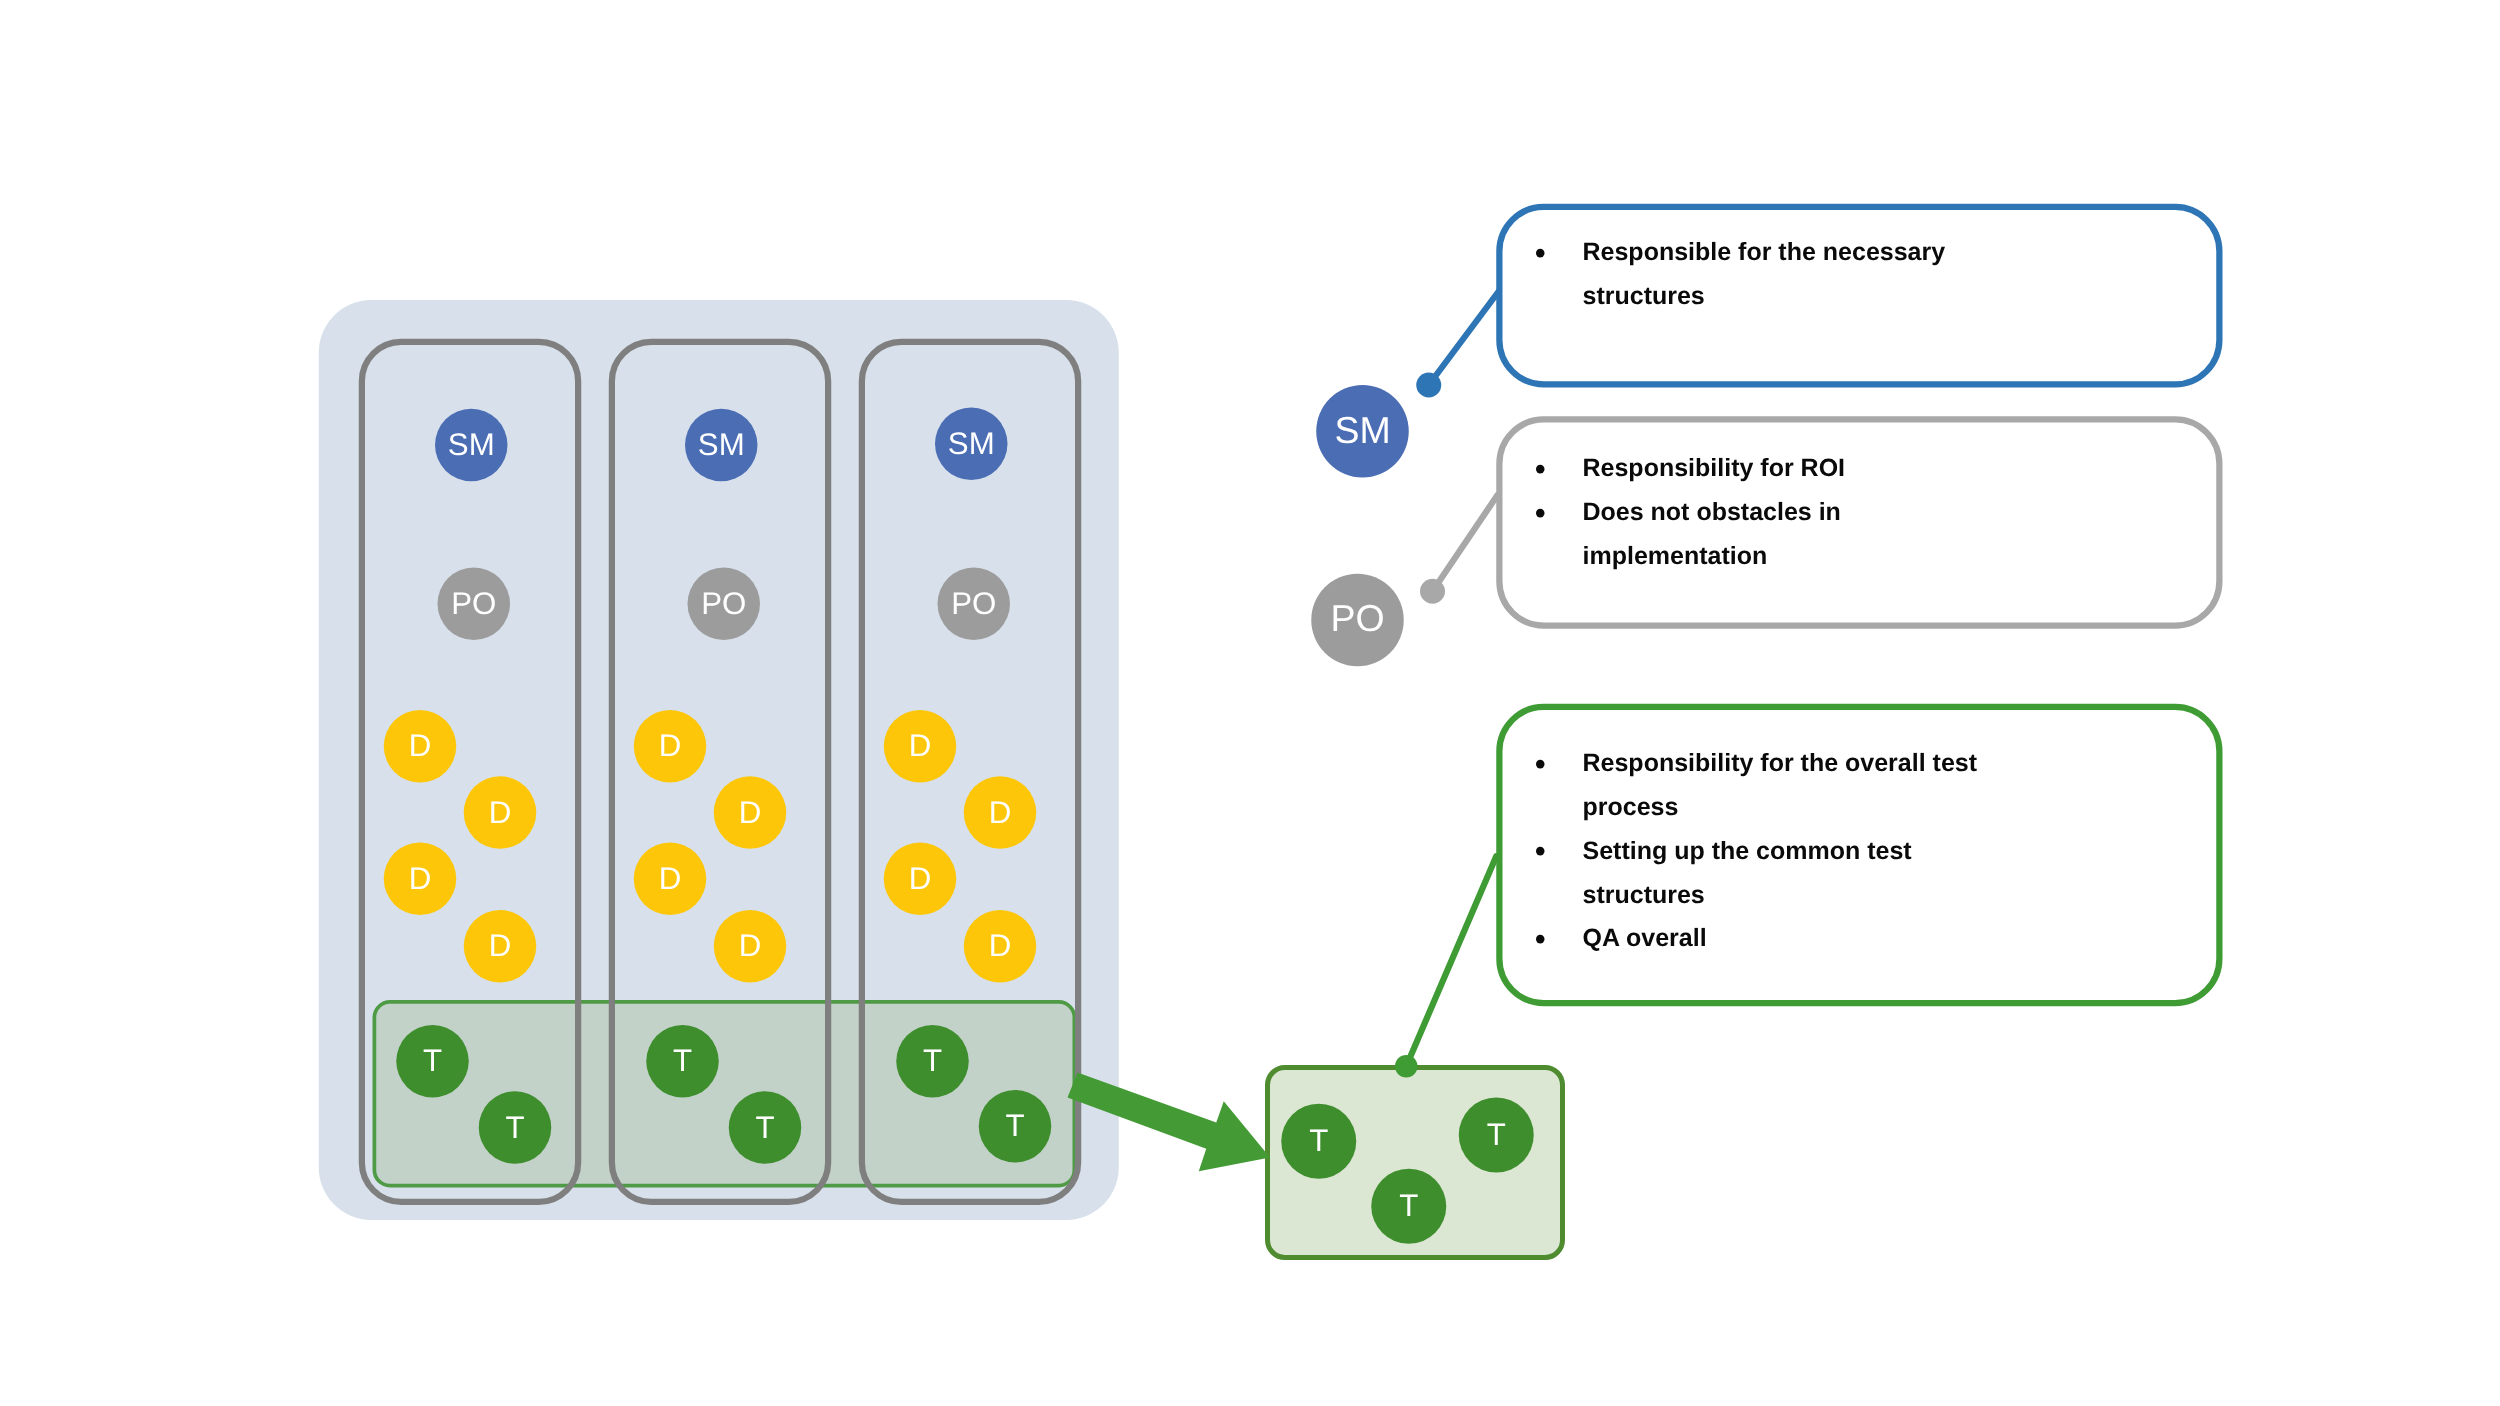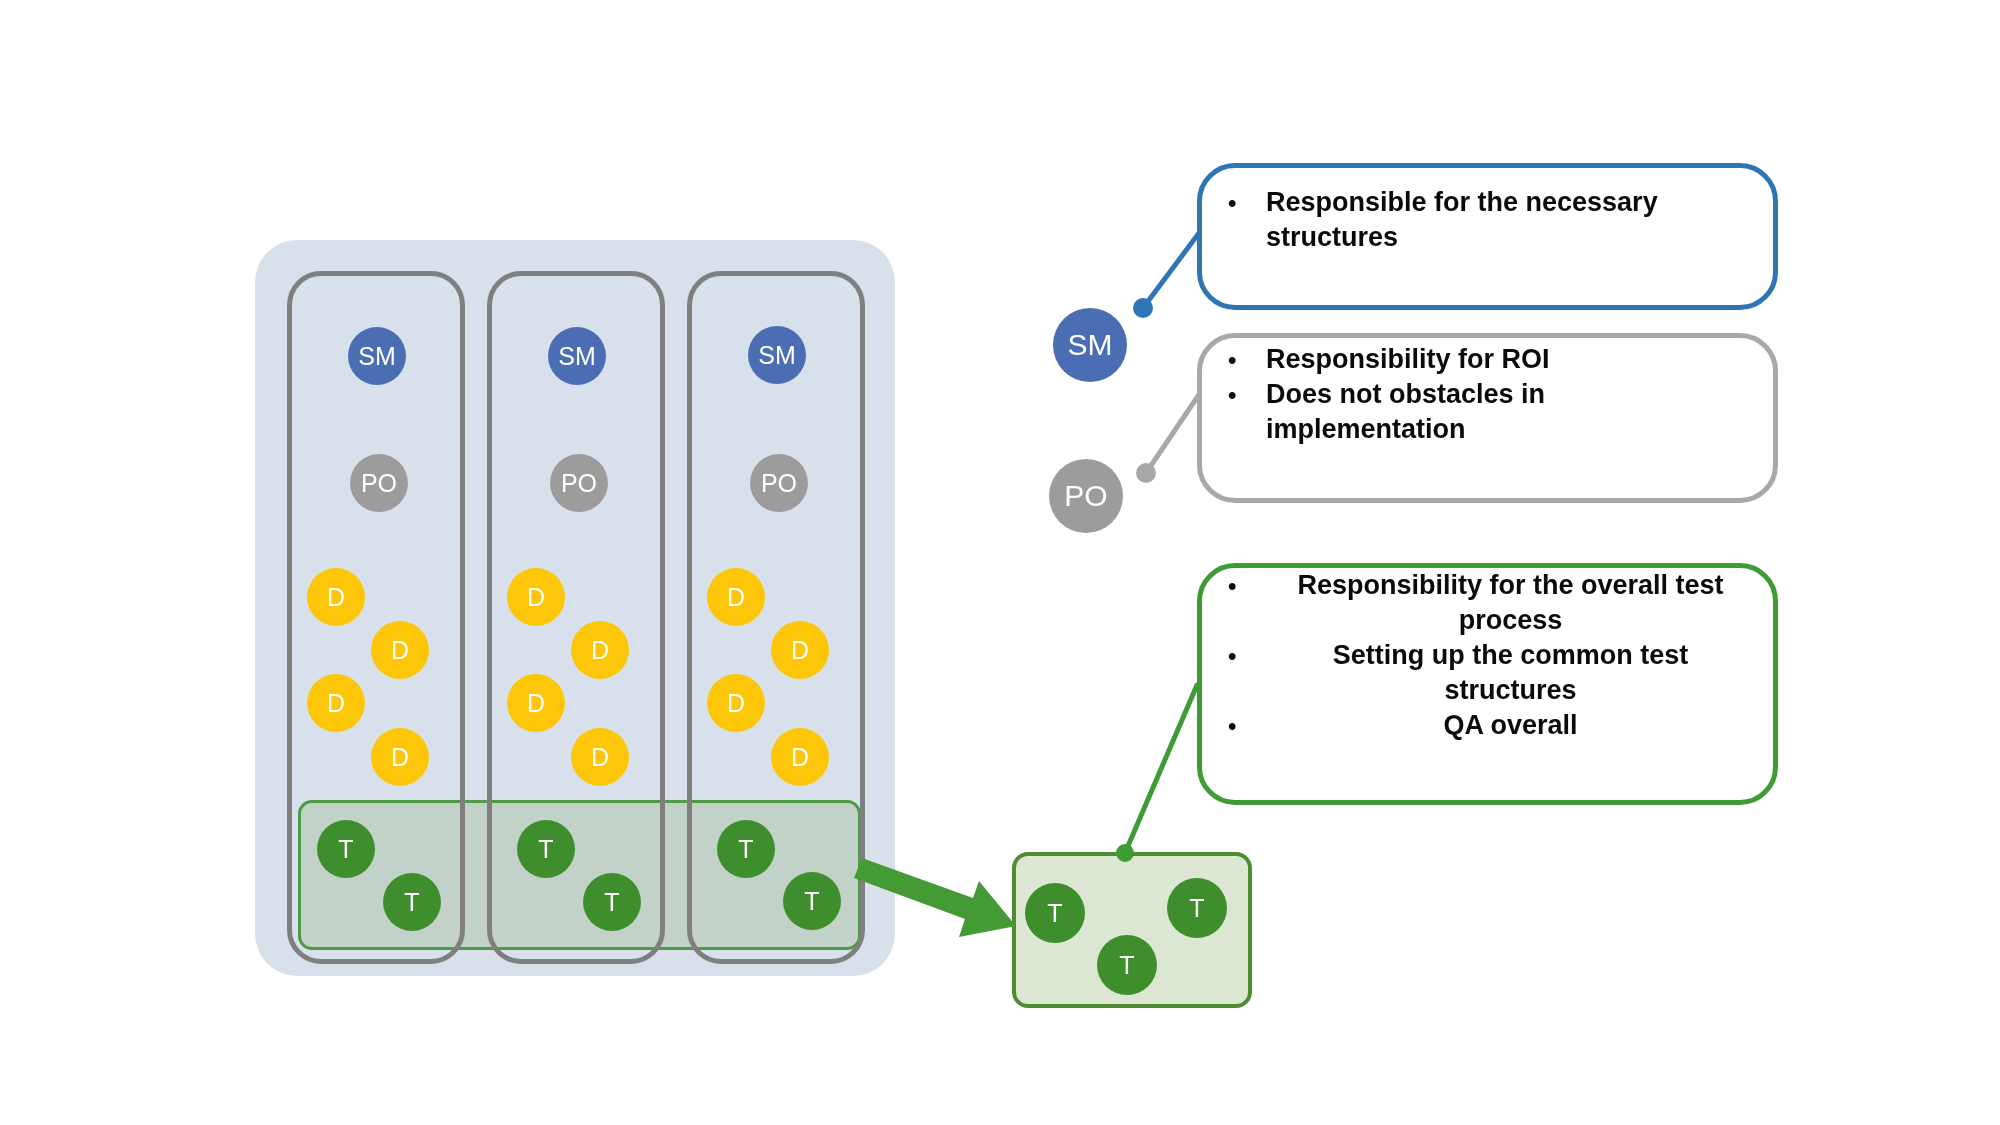--- a/index.html
+++ b/index.html
@@ -46,25 +46,25 @@
   
   .callout{
     left:1197px;width:581px;background:#ffffff;border-radius:38px;
     box-sizing:border-box;z-index:6;
   }
   .callout.blue {top:163px;height:147px;border:5px solid var(--callout_sm_border);}
   .callout.gray {top:333px;height:170px;border:5px solid var(--callout_po_border);}
   .callout.green{top:563px;height:242px;border:5px solid var(--callout_test_border);}
   .callout ul{margin:0;padding:0 18px 0 24px;list-style:none;}
   .callout.blue  ul{padding-top:17px;}
-  .callout.gray  ul{padding-top:4px;}
-  .callout.green ul{text-align:center;}
+  .callout.gray  ul{padding-top:20px;}
+  .callout.green ul{padding-top:26px;}
   .callout li{
     position:relative;padding-left:40px;white-space:pre-line;
-    font-size:27px;line-height:35px;font-weight:700;color:#0a0a0a;
+    font-size:20px;line-height:35px;font-weight:700;color:#0a0a0a;
   }
   .callout li::before{
     content:"\2022";position:absolute;left:2px;top:0;
     font-size:24px;font-weight:700;
   }
   
   .test-team-box{
     left:1012px;top:852px;width:240px;height:156px;
     background:var(--test_box_fill);
     border:4px solid var(--test_box_border);

